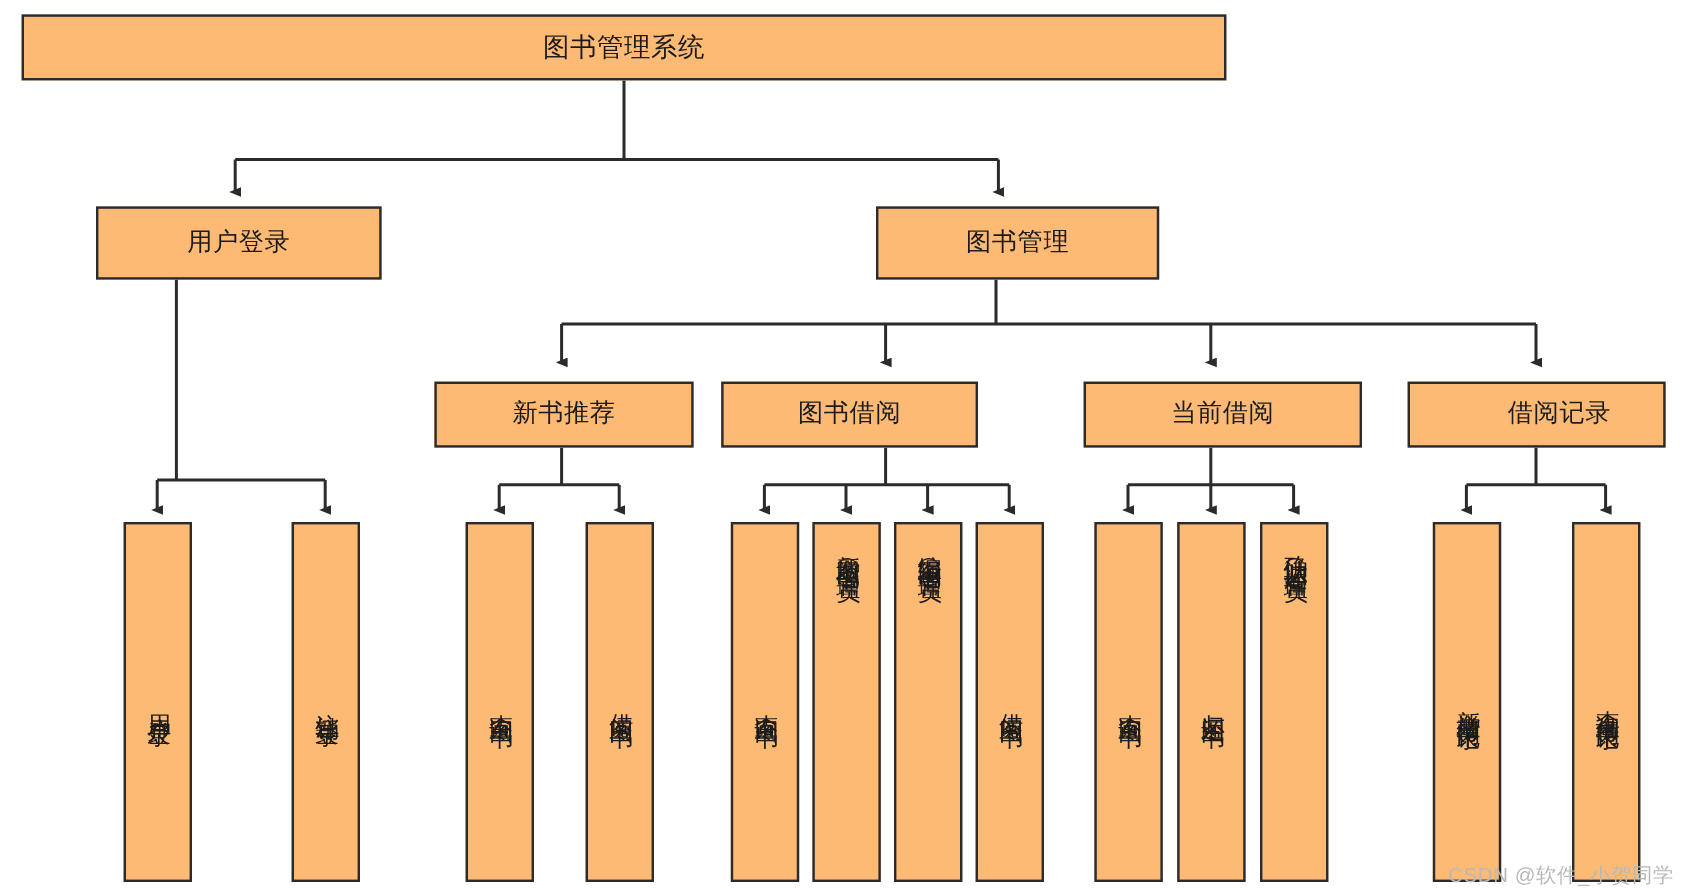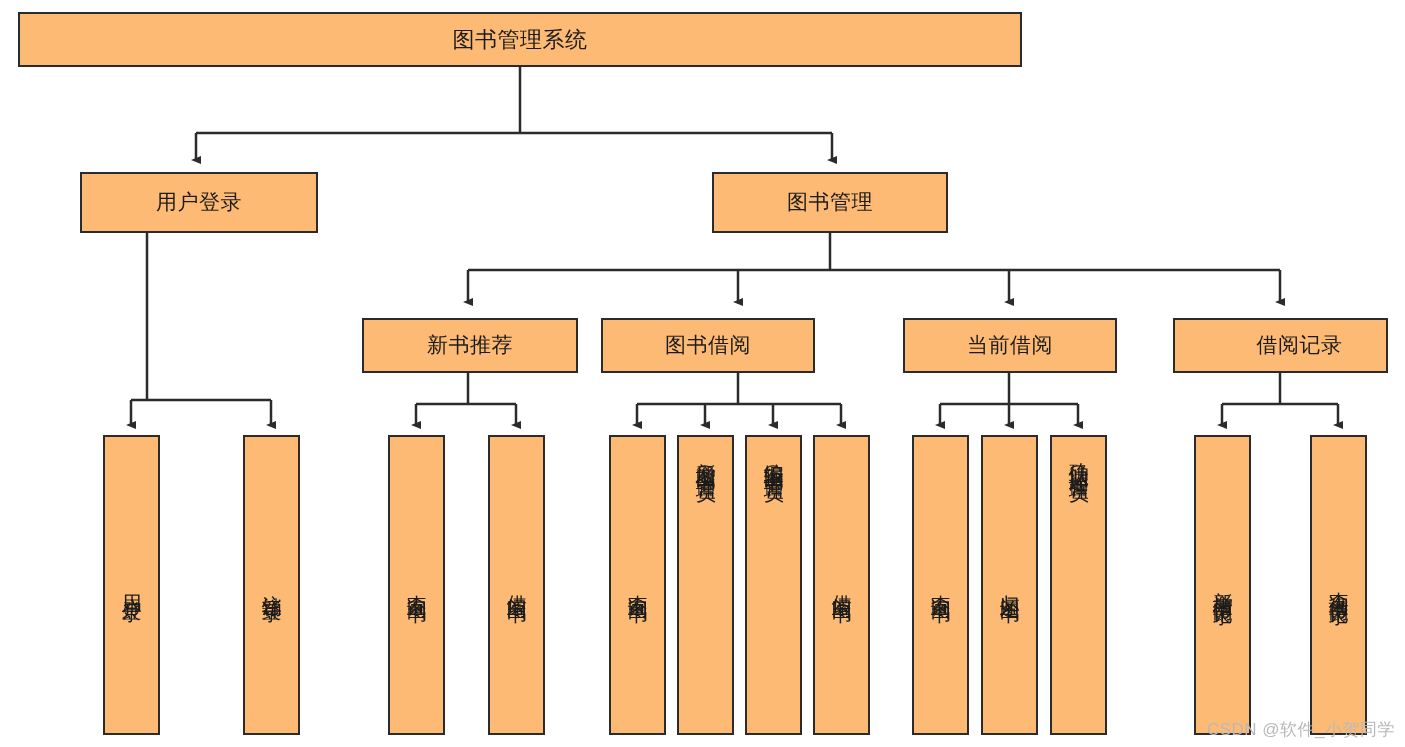--- a/index.html
+++ b/index.html
@@ -130,31 +130,31 @@
     </g>
   </svg>
 
   <div class="node root" style="left:18px; top:12px; width:1004px; height:55px;">
     <span class="node-label">图书管理系统</span>
   </div>
 
   <div class="node level2" style="left:80px; top:172px; width:238px; height:61px;">
     <span class="node-label">用户登录</span>
   </div>
-  <div class="node level2" style="left:712px; top:172px; width:236px; height:61px;">
+  <div class="node level2" style="left:730px; top:172px; width:236px; height:61px;">
     <span class="node-label">图书管理</span>
   </div>
 
   <div class="node level3" style="left:362px; top:318px; width:216px; height:55px;">
     <span class="node-label">新书推荐</span>
   </div>
   <div class="node level3" style="left:601px; top:318px; width:214px; height:55px;">
     <span class="node-label">图书借阅</span>
   </div>
-  <div class="node level3" style="left:903px; top:318px; width:214px; height:55px;">
+  <div class="node level3" style="left:903px; top:318px; width:232px; height:55px;">
     <span class="node-label">当前借阅</span>
   </div>
   <div class="node level3" style="left:1173px; top:318px; width:215px; height:55px;padding-left:38px;">
     <span class="node-label">借阅记录</span>
   </div>
 
   <div class="node leaf centered" style="left:103px; top:435px; width:57px; height:300px;">
     <span class="node-label">用户登录</span>
   </div>
   <div class="node leaf centered" style="left:243px; top:435px; width:57px; height:300px;">

